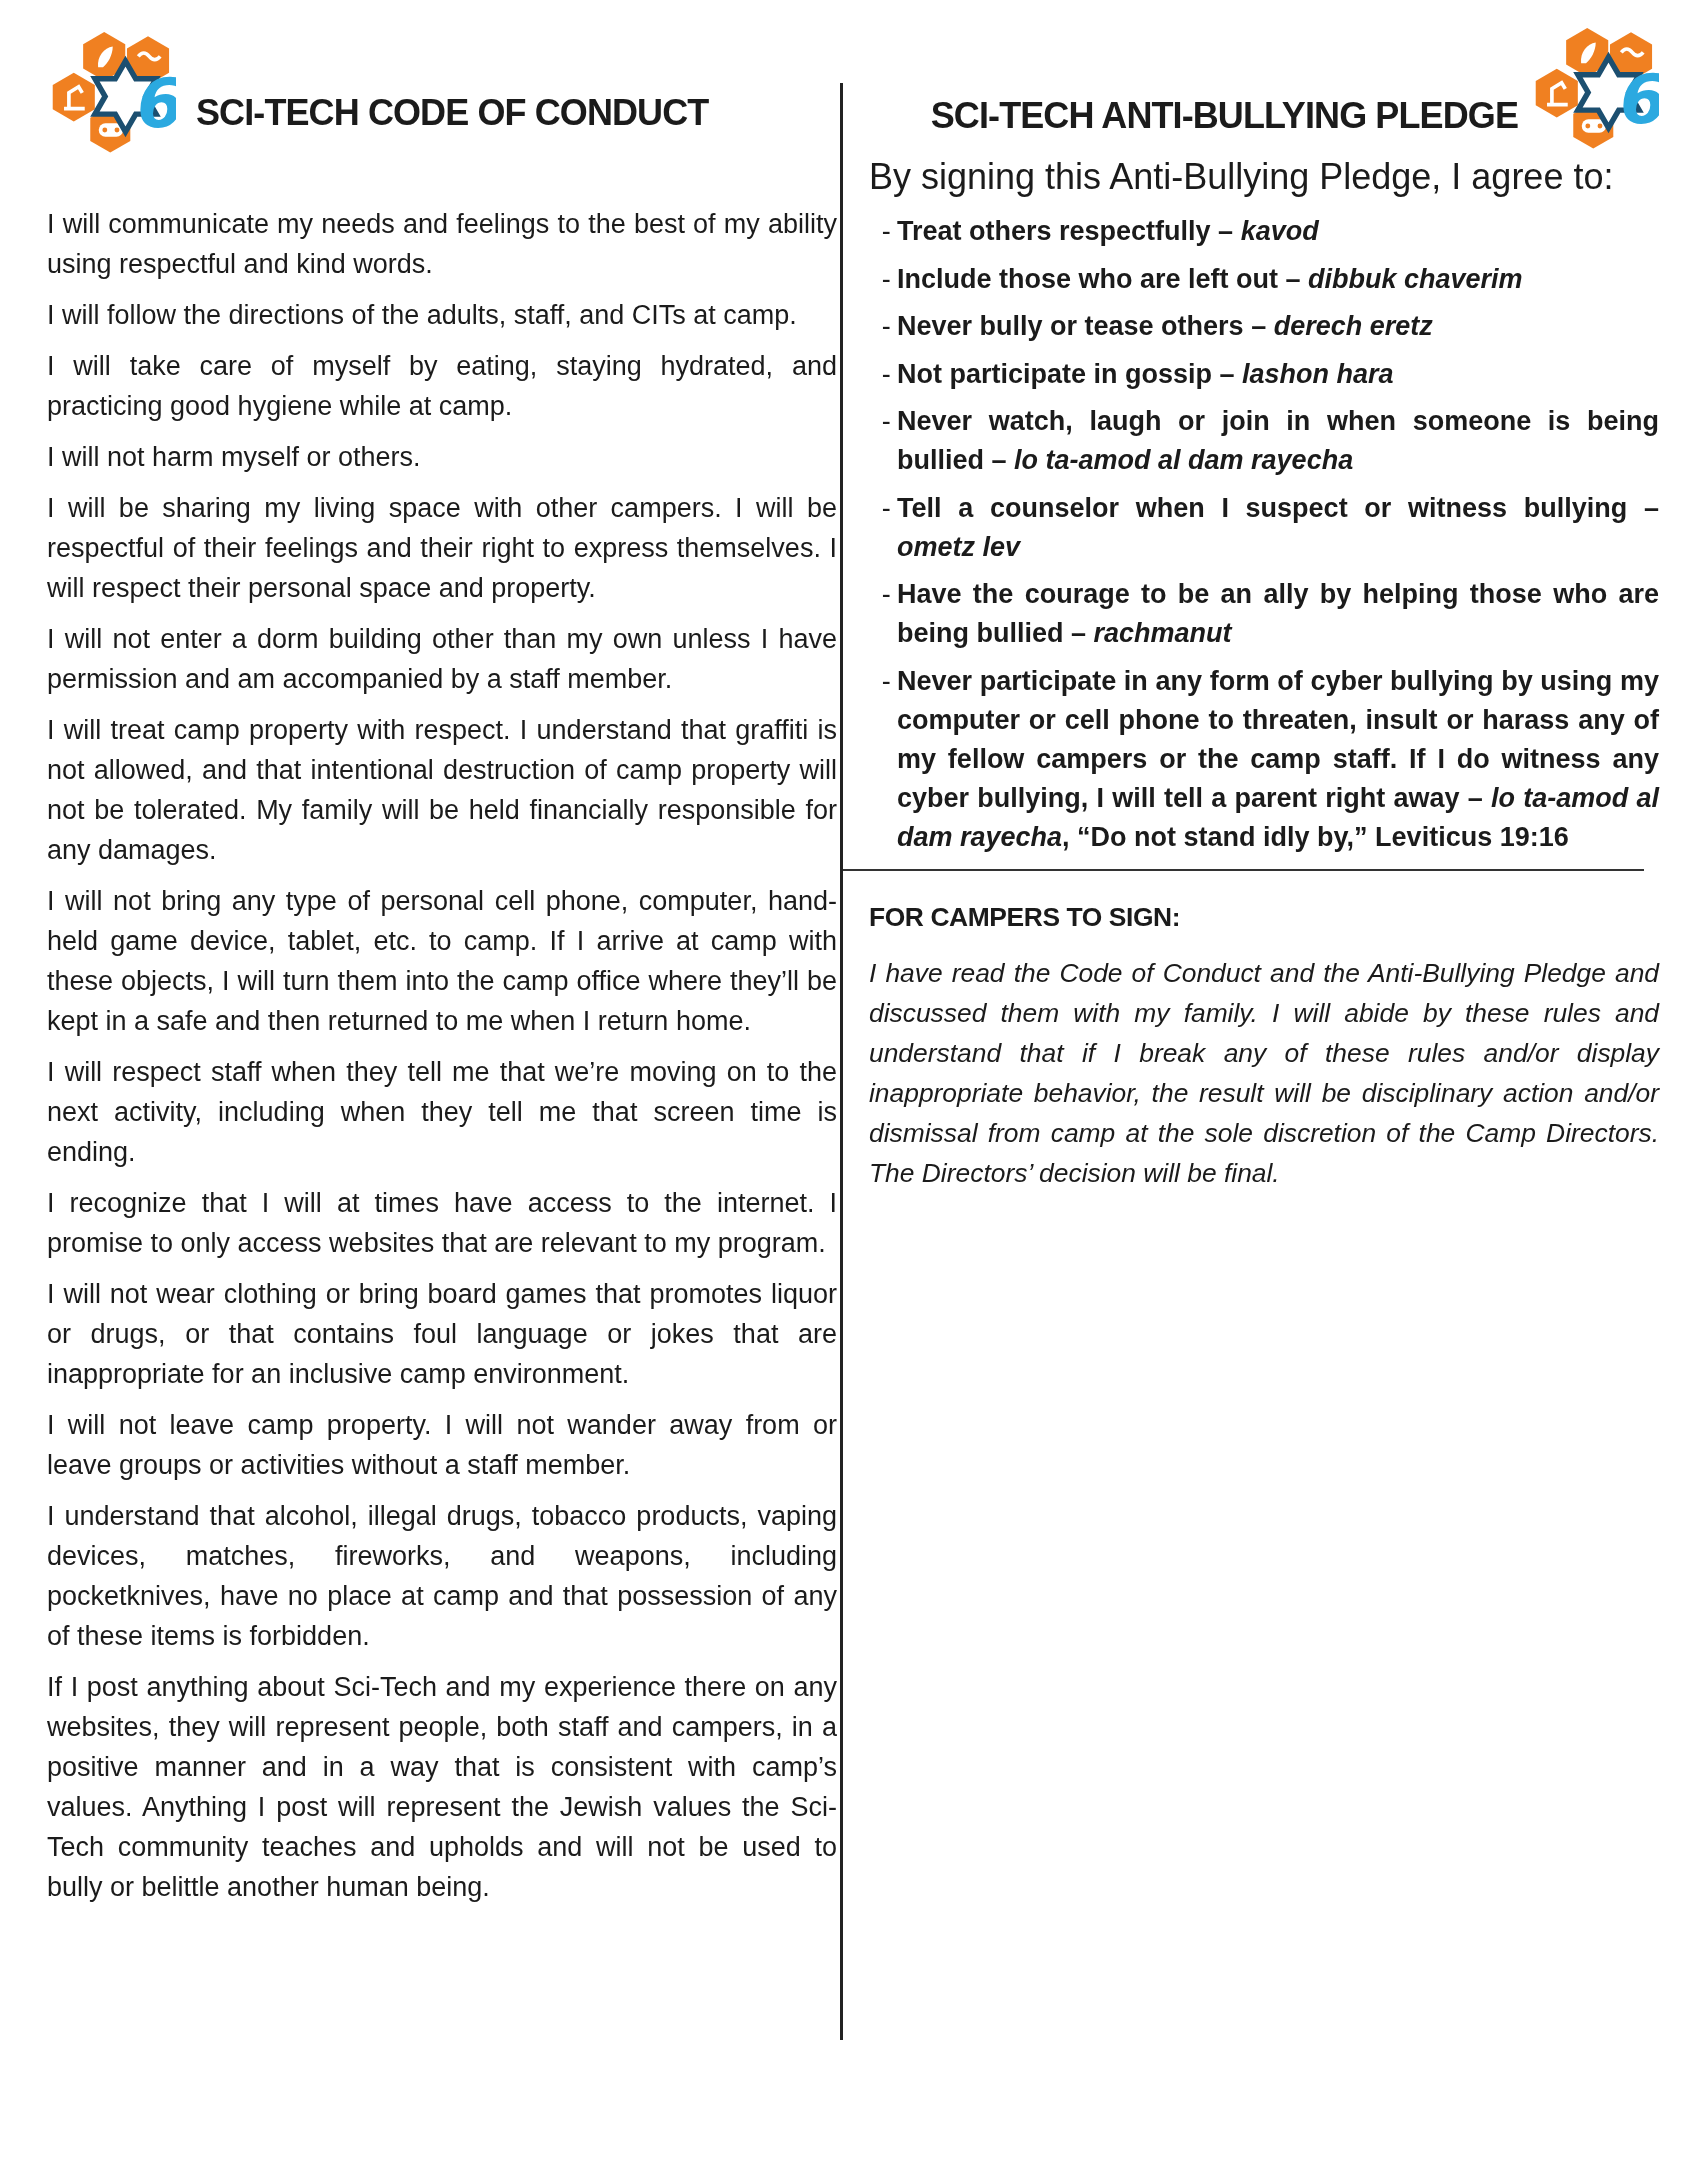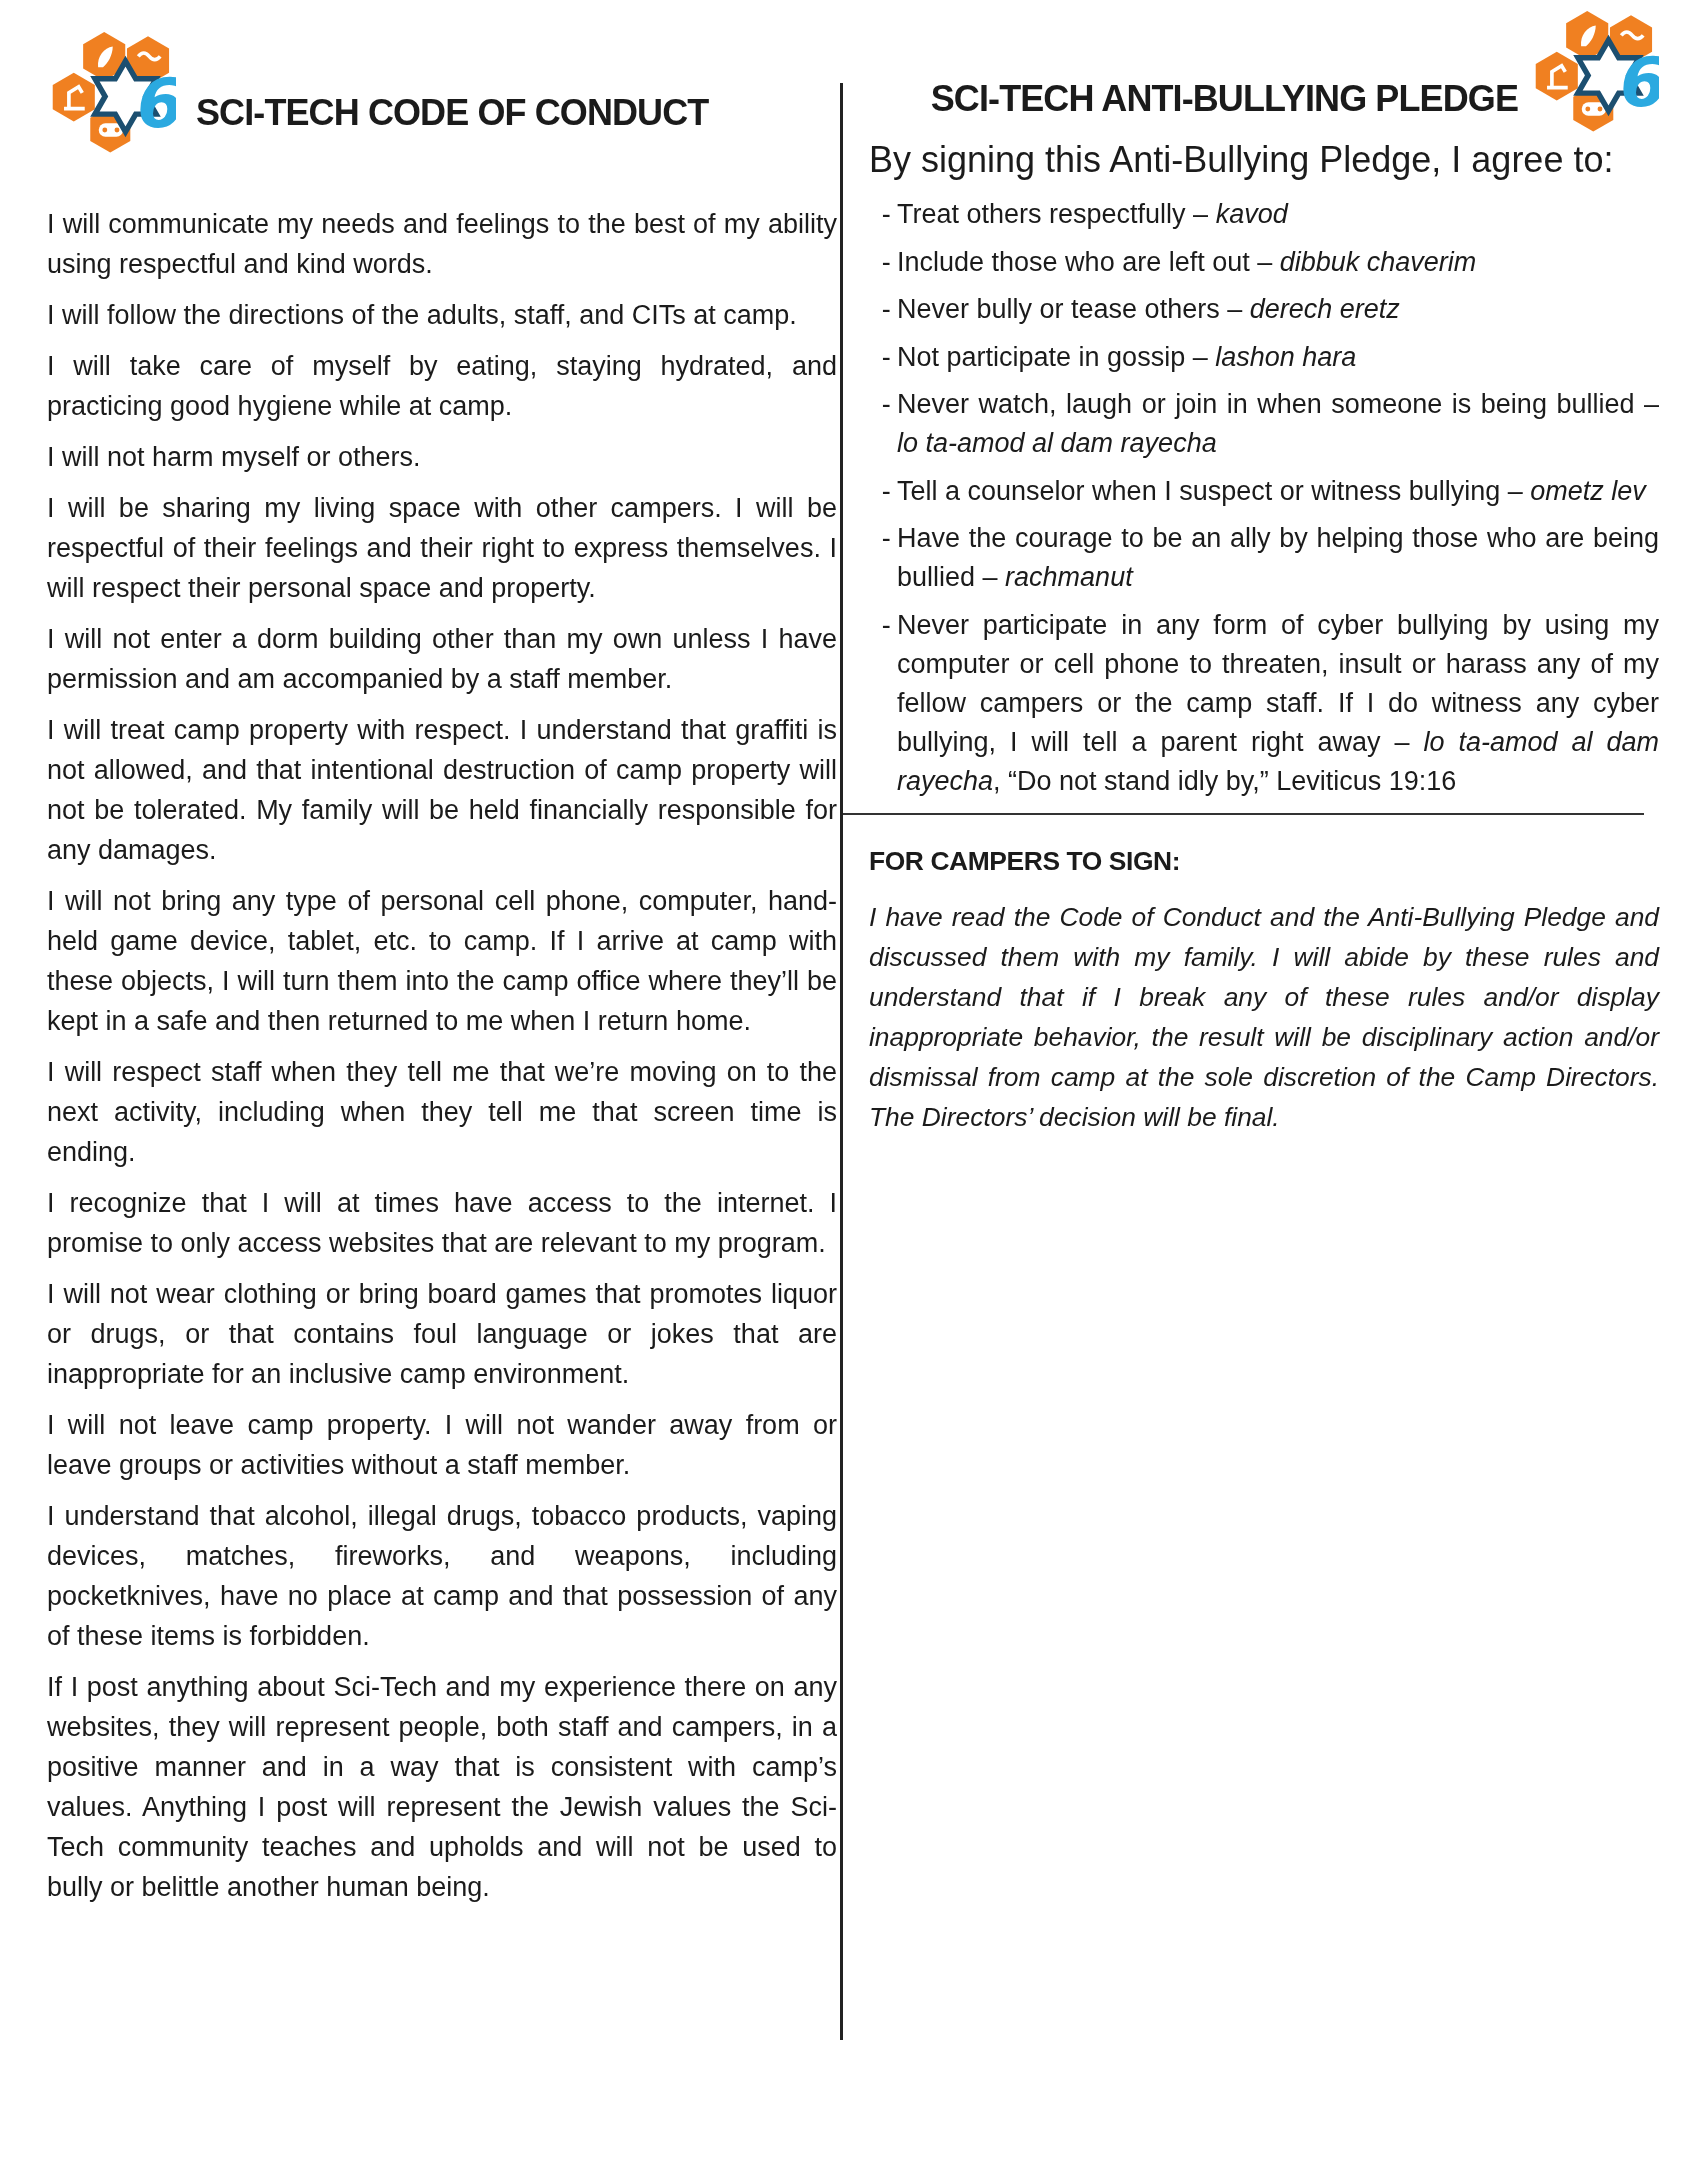--- a/index.html
+++ b/index.html
@@ -16,21 +16,21 @@
     position:relative;
     -webkit-font-smoothing:antialiased;
   }
   .page{position:absolute;inset:0;background:#fff;overflow:hidden;}
 
   
   .vdivider{position:absolute;left:840px;top:83px;width:2.6px;height:1957px;background:#222;}
 
   .col{position:absolute;top:0;}
   .col-left{left:47px;width:790px;padding-top:27px;}
-  .col-right{left:869px;width:790px;padding-top:6px;}
+  .col-right{left:869px;width:790px;padding-top:6px;margin-top:17px;}
 
   .header{display:flex;align-items:flex-start;height:129px;}
   .header .logo-box{flex:0 0 auto;}
   .header h1{
     font-size:36px;line-height:41px;font-weight:bold;letter-spacing:-0.9px;
     margin:0;white-space:nowrap;
   }
   .header-left h1{margin-left:20px;margin-top:65px;}
   .header-right{justify-content:flex-end;}
   .header-right h1{margin-right:12px;margin-top:72px;}
@@ -39,21 +39,21 @@
   .body-p{
     font-size:27px;line-height:40px;margin:0 0 11px 0;
     text-align:justify;
   }
 
   .intro{font-size:36px;line-height:40px;margin:5.1px 0 0 0;}
 
   .bullets{margin-top:15.3px;}
   .bullet{display:flex;margin-bottom:8.5px;}
   .bullet .dash{flex:0 0 28px;padding-left:12.8px;box-sizing:border-box;font-size:27px;line-height:39px;}
-  .bullet .btxt{flex:1;font-size:27px;line-height:39px;text-align:justify;}
+  .bullet .btxt{flex:1;font-size:27px;line-height:39px;text-align:justify;font-weight:bold;}
   .bullet .btxt i{font-style:italic;}
 
   .hrule{height:2.6px;background:#333;width:801px;margin:12px 0 0 -25.6px;}
 
   .sign-heading{font-size:26.4px;line-height:34px;font-weight:bold;margin:29px 0 0 0;letter-spacing:-0.4px;}
   .agreement{
     font-size:26.4px;line-height:40px;font-style:italic;
     text-align:justify;margin:19px 0 0 0;
   }
 

